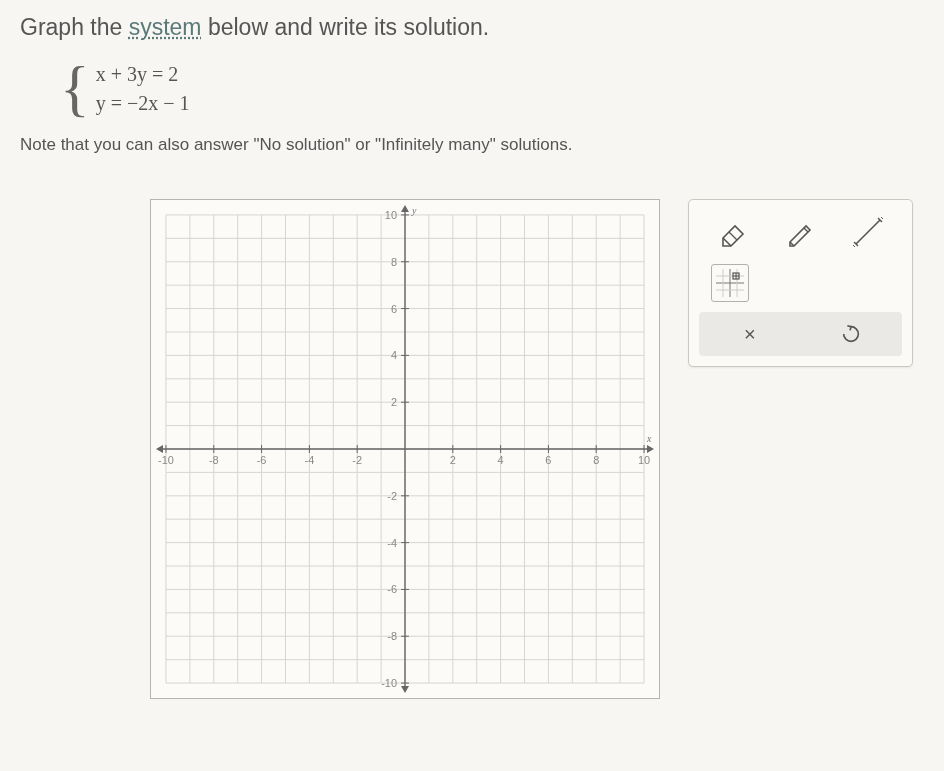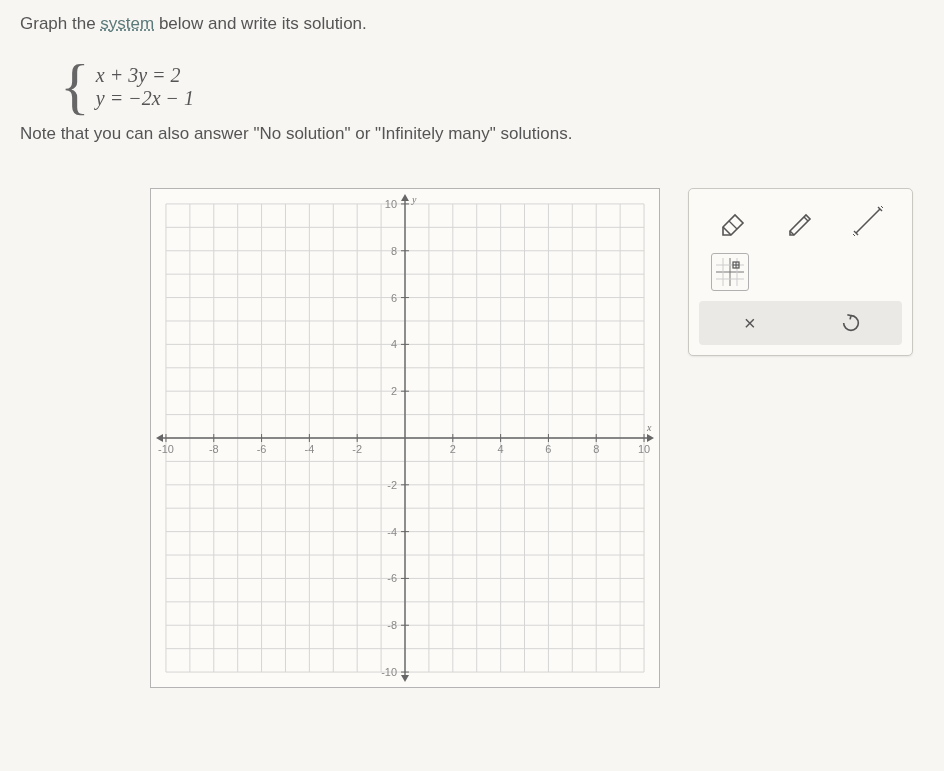--- a/index.html
+++ b/index.html
@@ -4,26 +4,26 @@
 <style>
   * { box-sizing: border-box; }
   body {
     margin: 0;
     padding: 14px 20px;
     font-family: Verdana, Geneva, sans-serif;
     background: #f8f6f3;
     color: #444;
     width: 944px;
   }
-  .instr { font-size: 17px; color: #555; margin-bottom: 30px; }
+  .instr { font-size: 23px; color: #555; margin-bottom: 16px; }
   .instr a { color: #5a7a7a; text-decoration: underline dotted; }
   .eq-block { margin: 8px 0 14px 40px; display: flex; align-items: center; }
   .brace { font-size: 62px; font-weight: 100; color: #666; line-height: 0.6; margin-right: 6px; font-family: 'Times New Roman', serif; }
   .eqs { font-family: 'Times New Roman', serif; font-size: 20px; color: #555; }
-  .eqs div { margin: 0 0; font-style: italic; }
+  .eqs div { margin: 6px 0; }
   .note { font-size: 17px; color: #555; margin-bottom: 44px; }
   .work-area { display: flex; align-items: flex-start; gap: 28px; padding-left: 130px; }
   .graph-box { width: 510px; height: 500px; border: 1px solid #b4b4b4; position: relative; background: #fdfbf8; }
   .graph-box svg { width: 100%; height: 100%; }
   .grid-line { stroke: #d5d5d5; stroke-width: 1; }
   .axis { stroke: #666; stroke-width: 1.4; }
   .axis-arrow { fill: #666; }
   .tick { stroke: #666; stroke-width: 1; }
   .tick-label { font-size: 11px; fill: #888; font-family: Verdana, sans-serif; }
   .axis-label { font-size: 10px; fill: #777; font-style: italic; font-family: 'Times New Roman', serif; }

